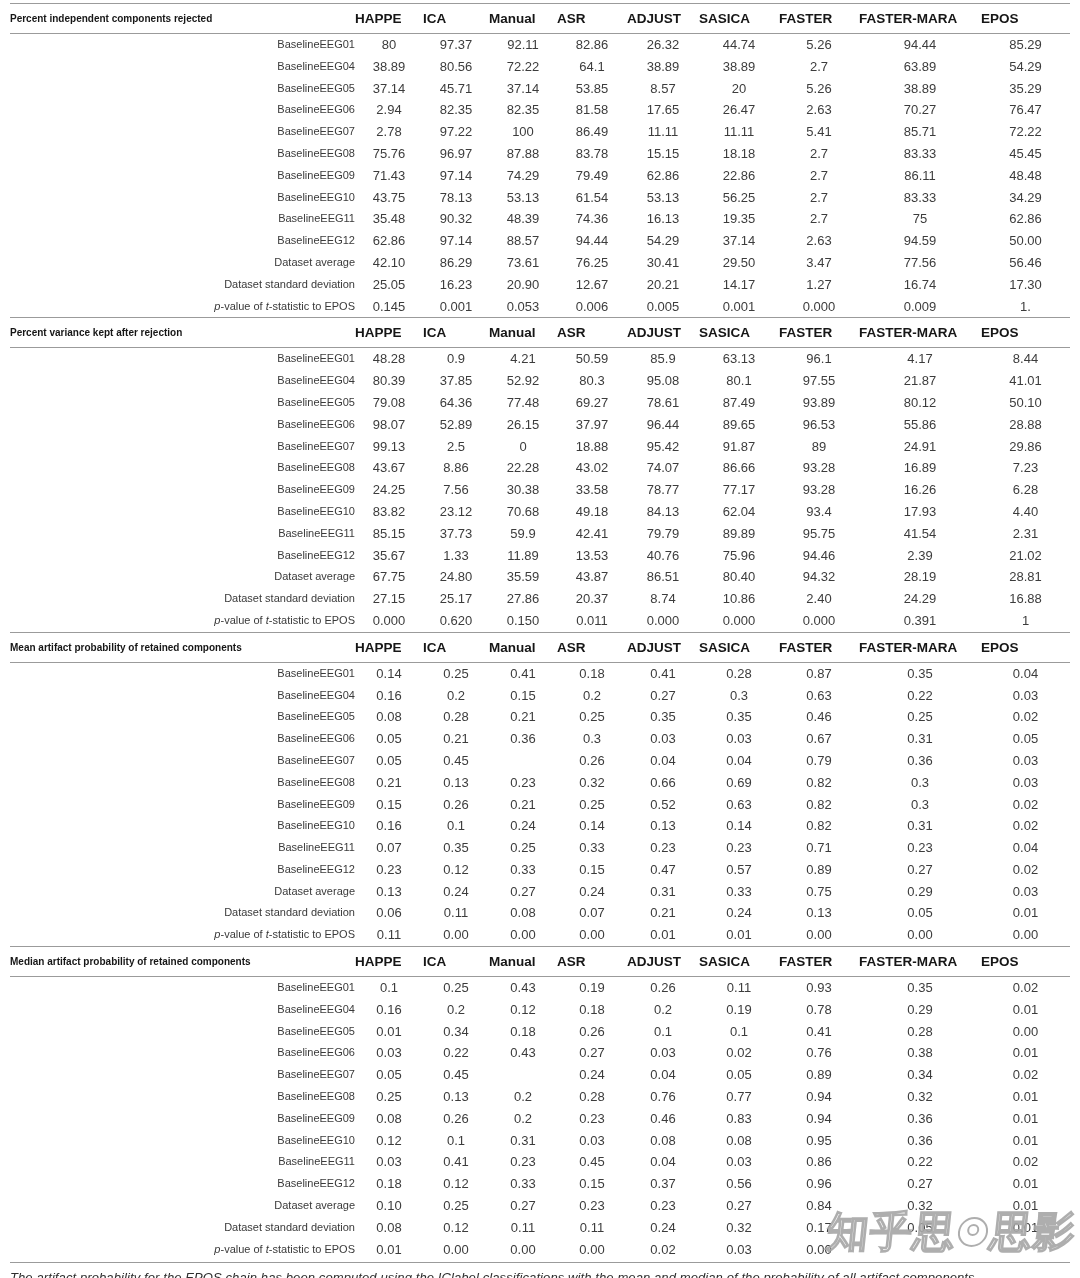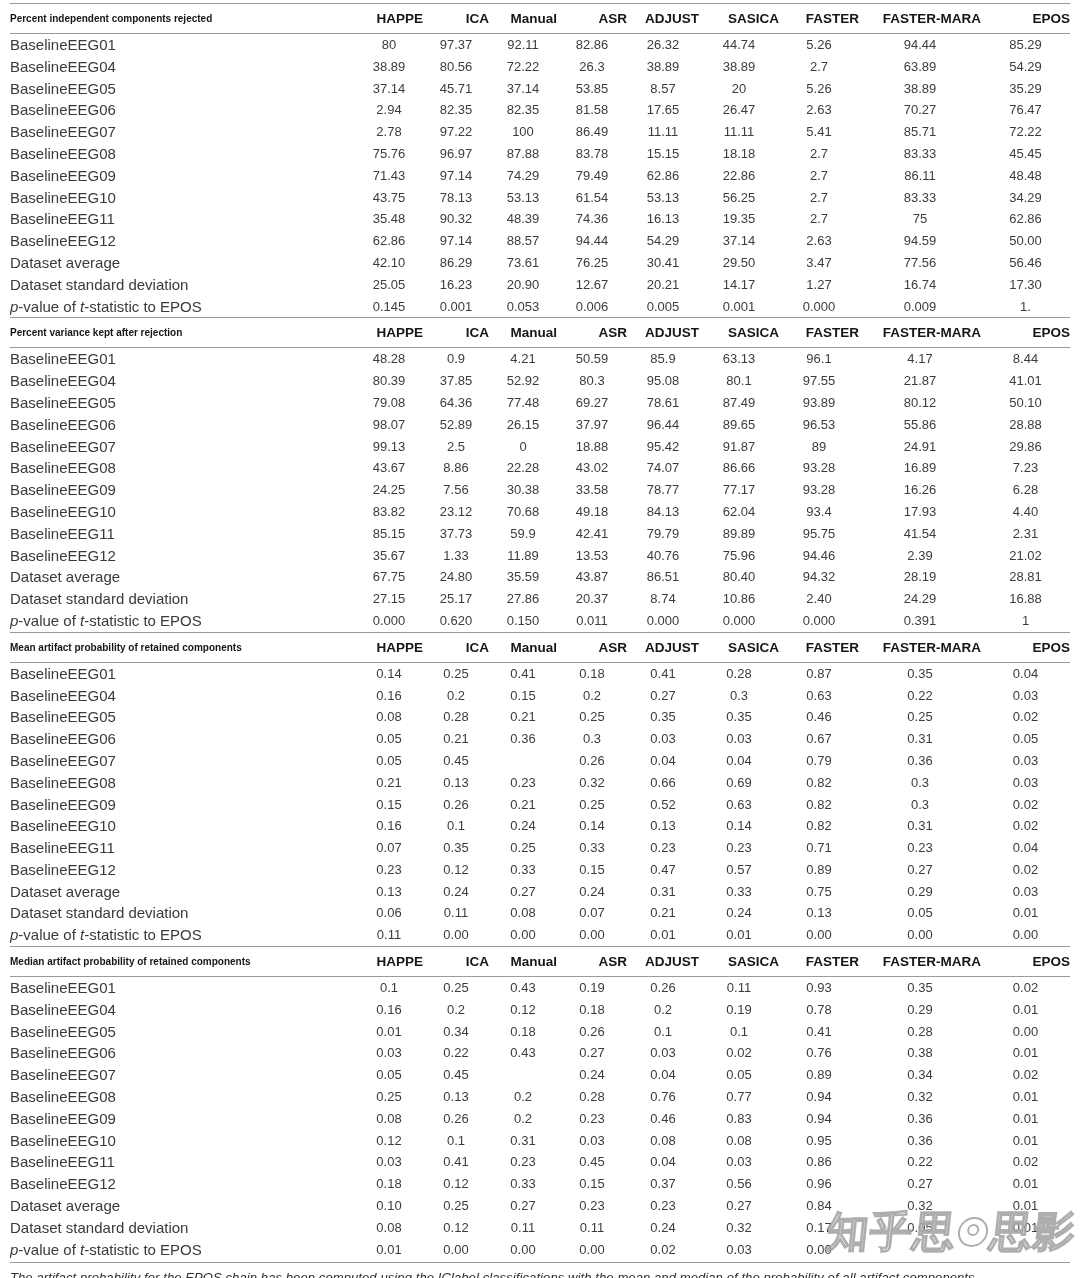--- a/index.html
+++ b/index.html
@@ -7,28 +7,28 @@
     width:1080px;height:1278px;background:#ffffff;position:relative;overflow:hidden;
     font-family:"Liberation Sans","DejaVu Sans",sans-serif;
     -webkit-font-smoothing:antialiased;
   }
   .page{padding:3px 10px 0 10px;}
   table.sec{border-collapse:collapse;table-layout:fixed;width:1060px;}
   table.sec th,table.sec td{padding:0;overflow:hidden;white-space:nowrap;vertical-align:middle;}
   table.sec thead th{
     height:29px;line-height:29px;
     border-top:1px solid #9b9b9b;border-bottom:1px solid #9b9b9b;
-    font-size:13.5px;font-weight:bold;color:#161616;text-align:right;
+    font-size:13.5px;font-weight:bold;color:#161616;text-align:left;
   }
   table.sec thead th.lbl{text-align:left;font-size:10px;}
   table.sec tbody td{
     height:21.8px;line-height:21.8px;
     font-size:13px;color:#3c3c3c;text-align:center;font-weight:normal;
   }
-  table.sec tbody td.lbl{text-align:left;font-size:15px;color:#3a3a3a;margin-left:45px;}
+  table.sec tbody td.lbl{text-align:right;font-size:11px;color:#3a3a3a;margin-left:45px;}
   table.sec tbody td.lbl i{font-style:italic;}
   .footnote{
     width:1060px;border-top:1px solid #9b9b9b;margin-top:2px;padding-top:7px;
     font-style:italic;font-size:13px;color:#2e2e2e;letter-spacing:0.1px;
   }
   col.c-label{width:345px}
   col.c0{width:68px}col.c1{width:66px}col.c2{width:68px}col.c3{width:70px}
   col.c4{width:72px}col.c5{width:80px}col.c6{width:80px}col.c7{width:122px}col.c8{width:89px}
   .watermark{
     position:absolute;top:1204px;right:4px;z-index:5;
@@ -90,21 +90,21 @@
             <td>44.74</td>
             <td>5.26</td>
             <td>94.44</td>
             <td>85.29</td>
           </tr>
           <tr>
             <td class="lbl">BaselineEEG04</td>
             <td>38.89</td>
             <td>80.56</td>
             <td>72.22</td>
-            <td>26.3</td>
+            <td>64.1</td>
             <td>38.89</td>
             <td>38.89</td>
             <td>2.7</td>
             <td>63.89</td>
             <td>54.29</td>
           </tr>
           <tr>
             <td class="lbl">BaselineEEG05</td>
             <td>37.14</td>
             <td>45.71</td>

